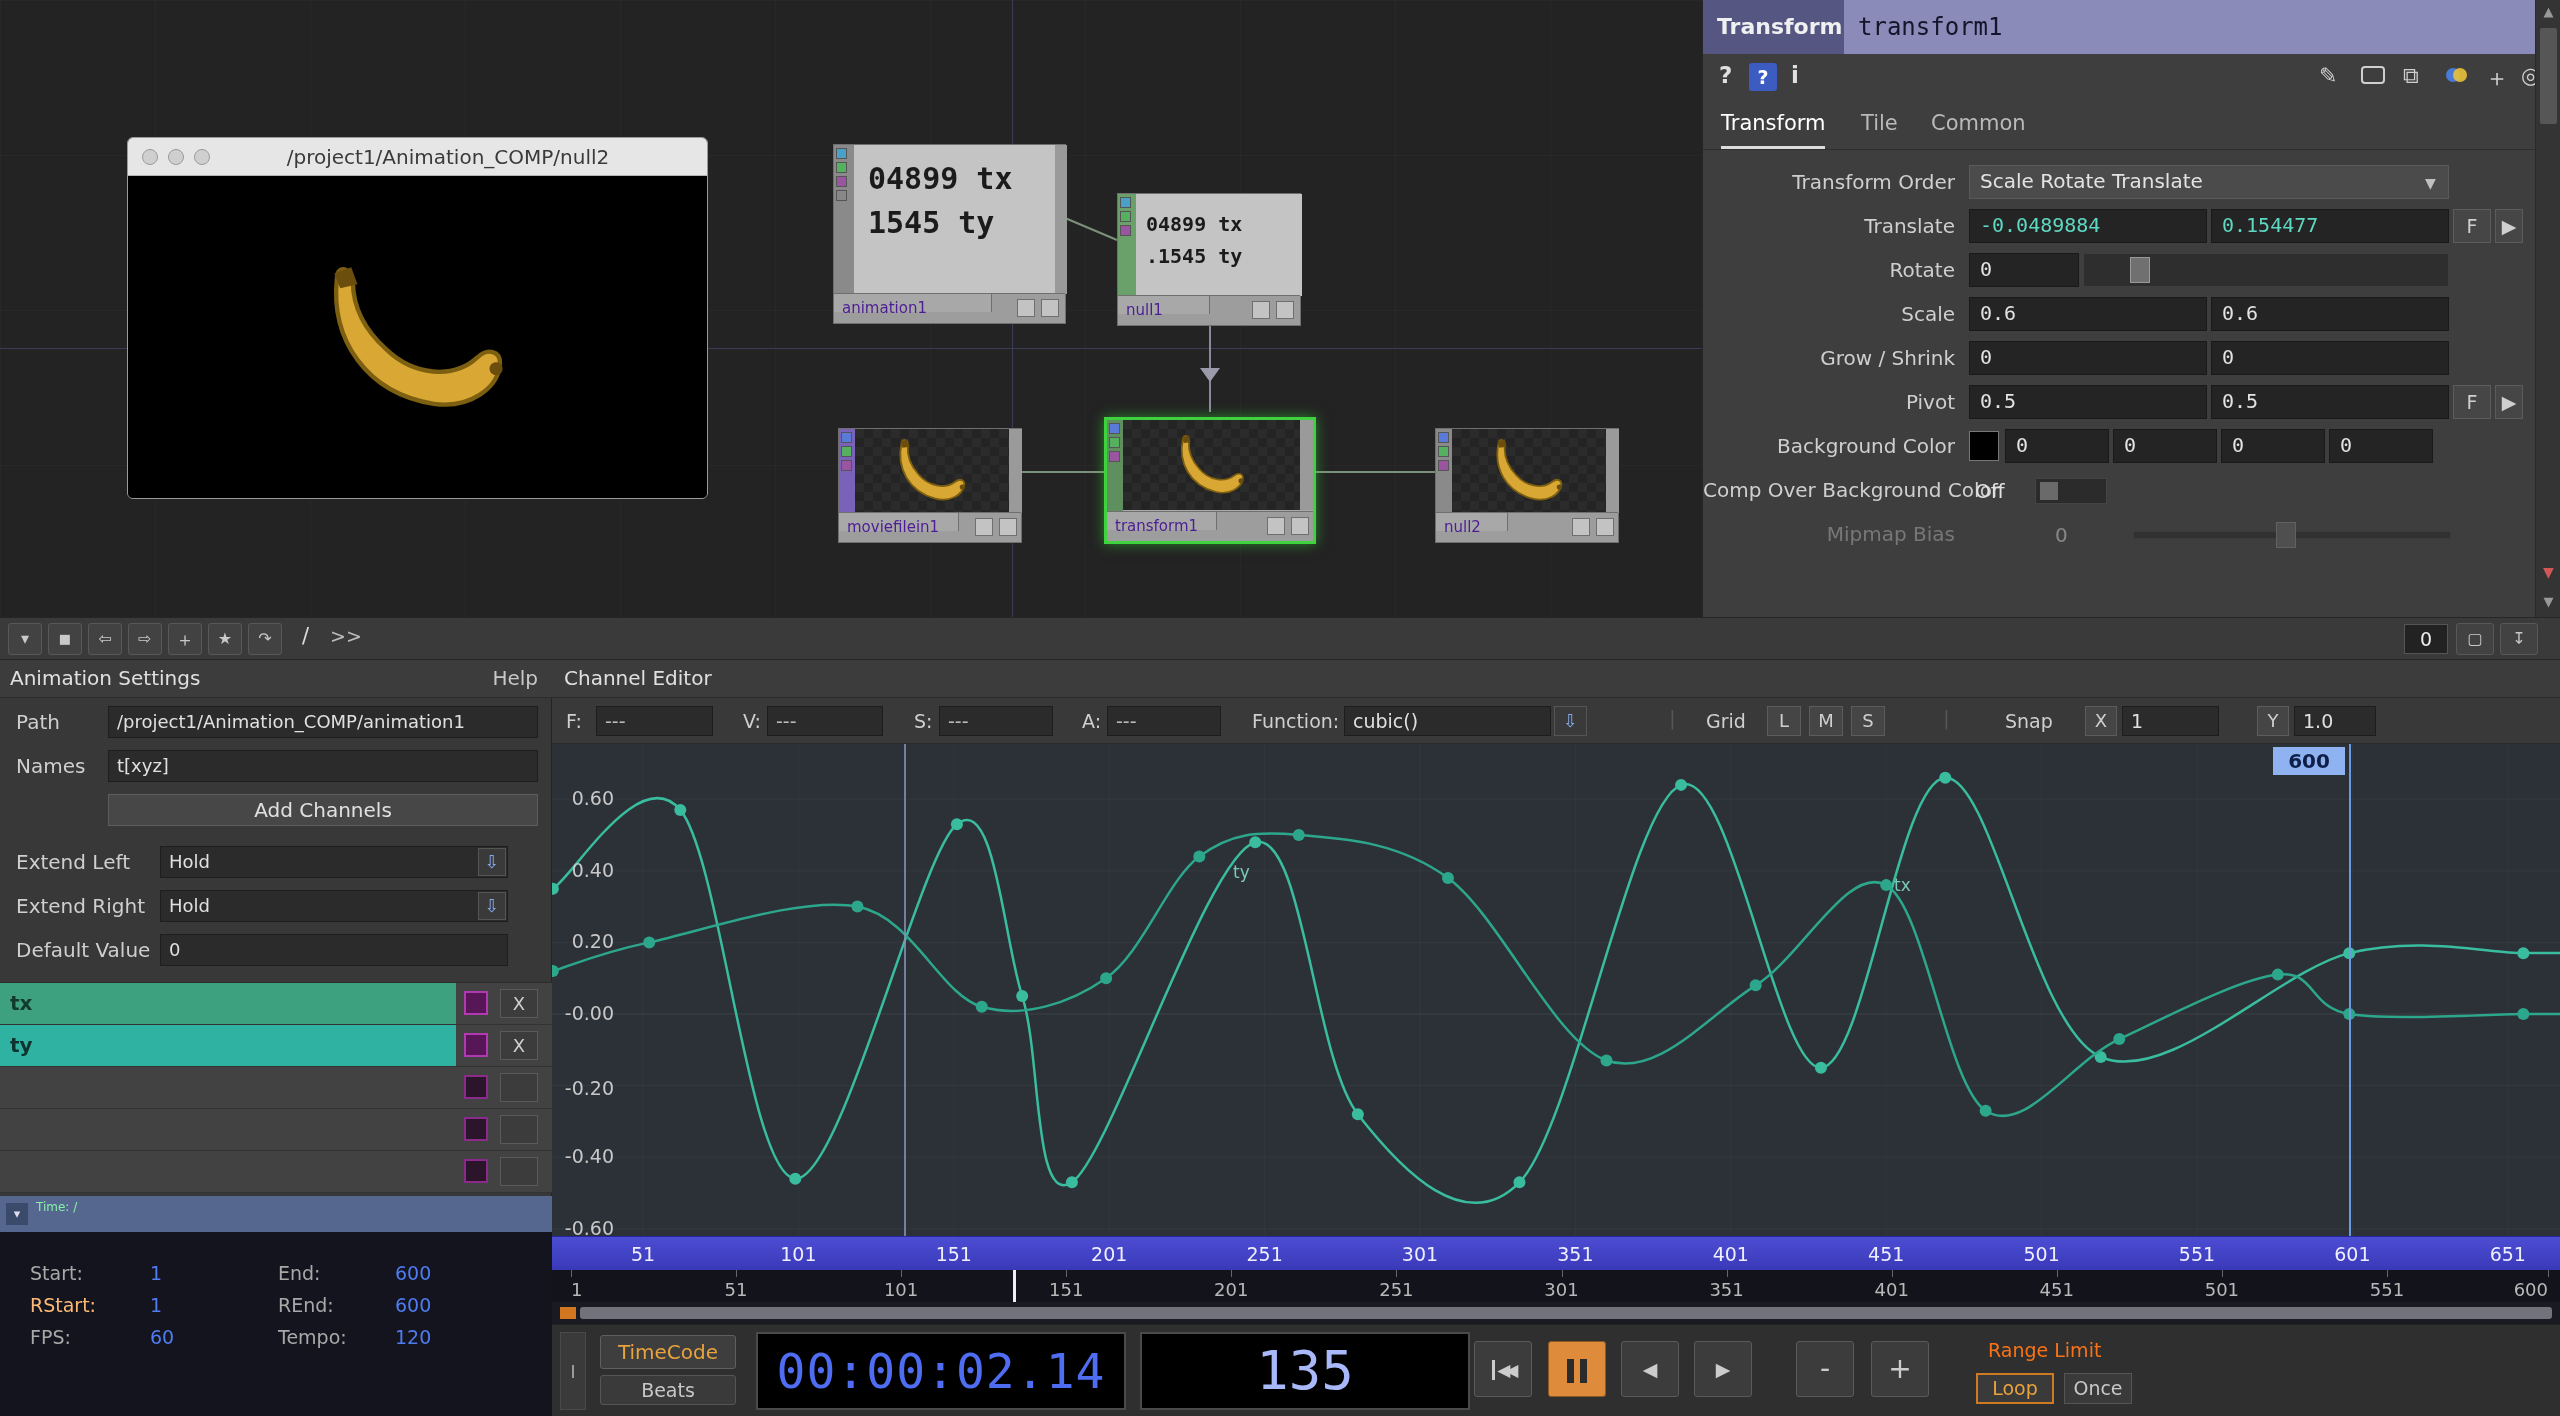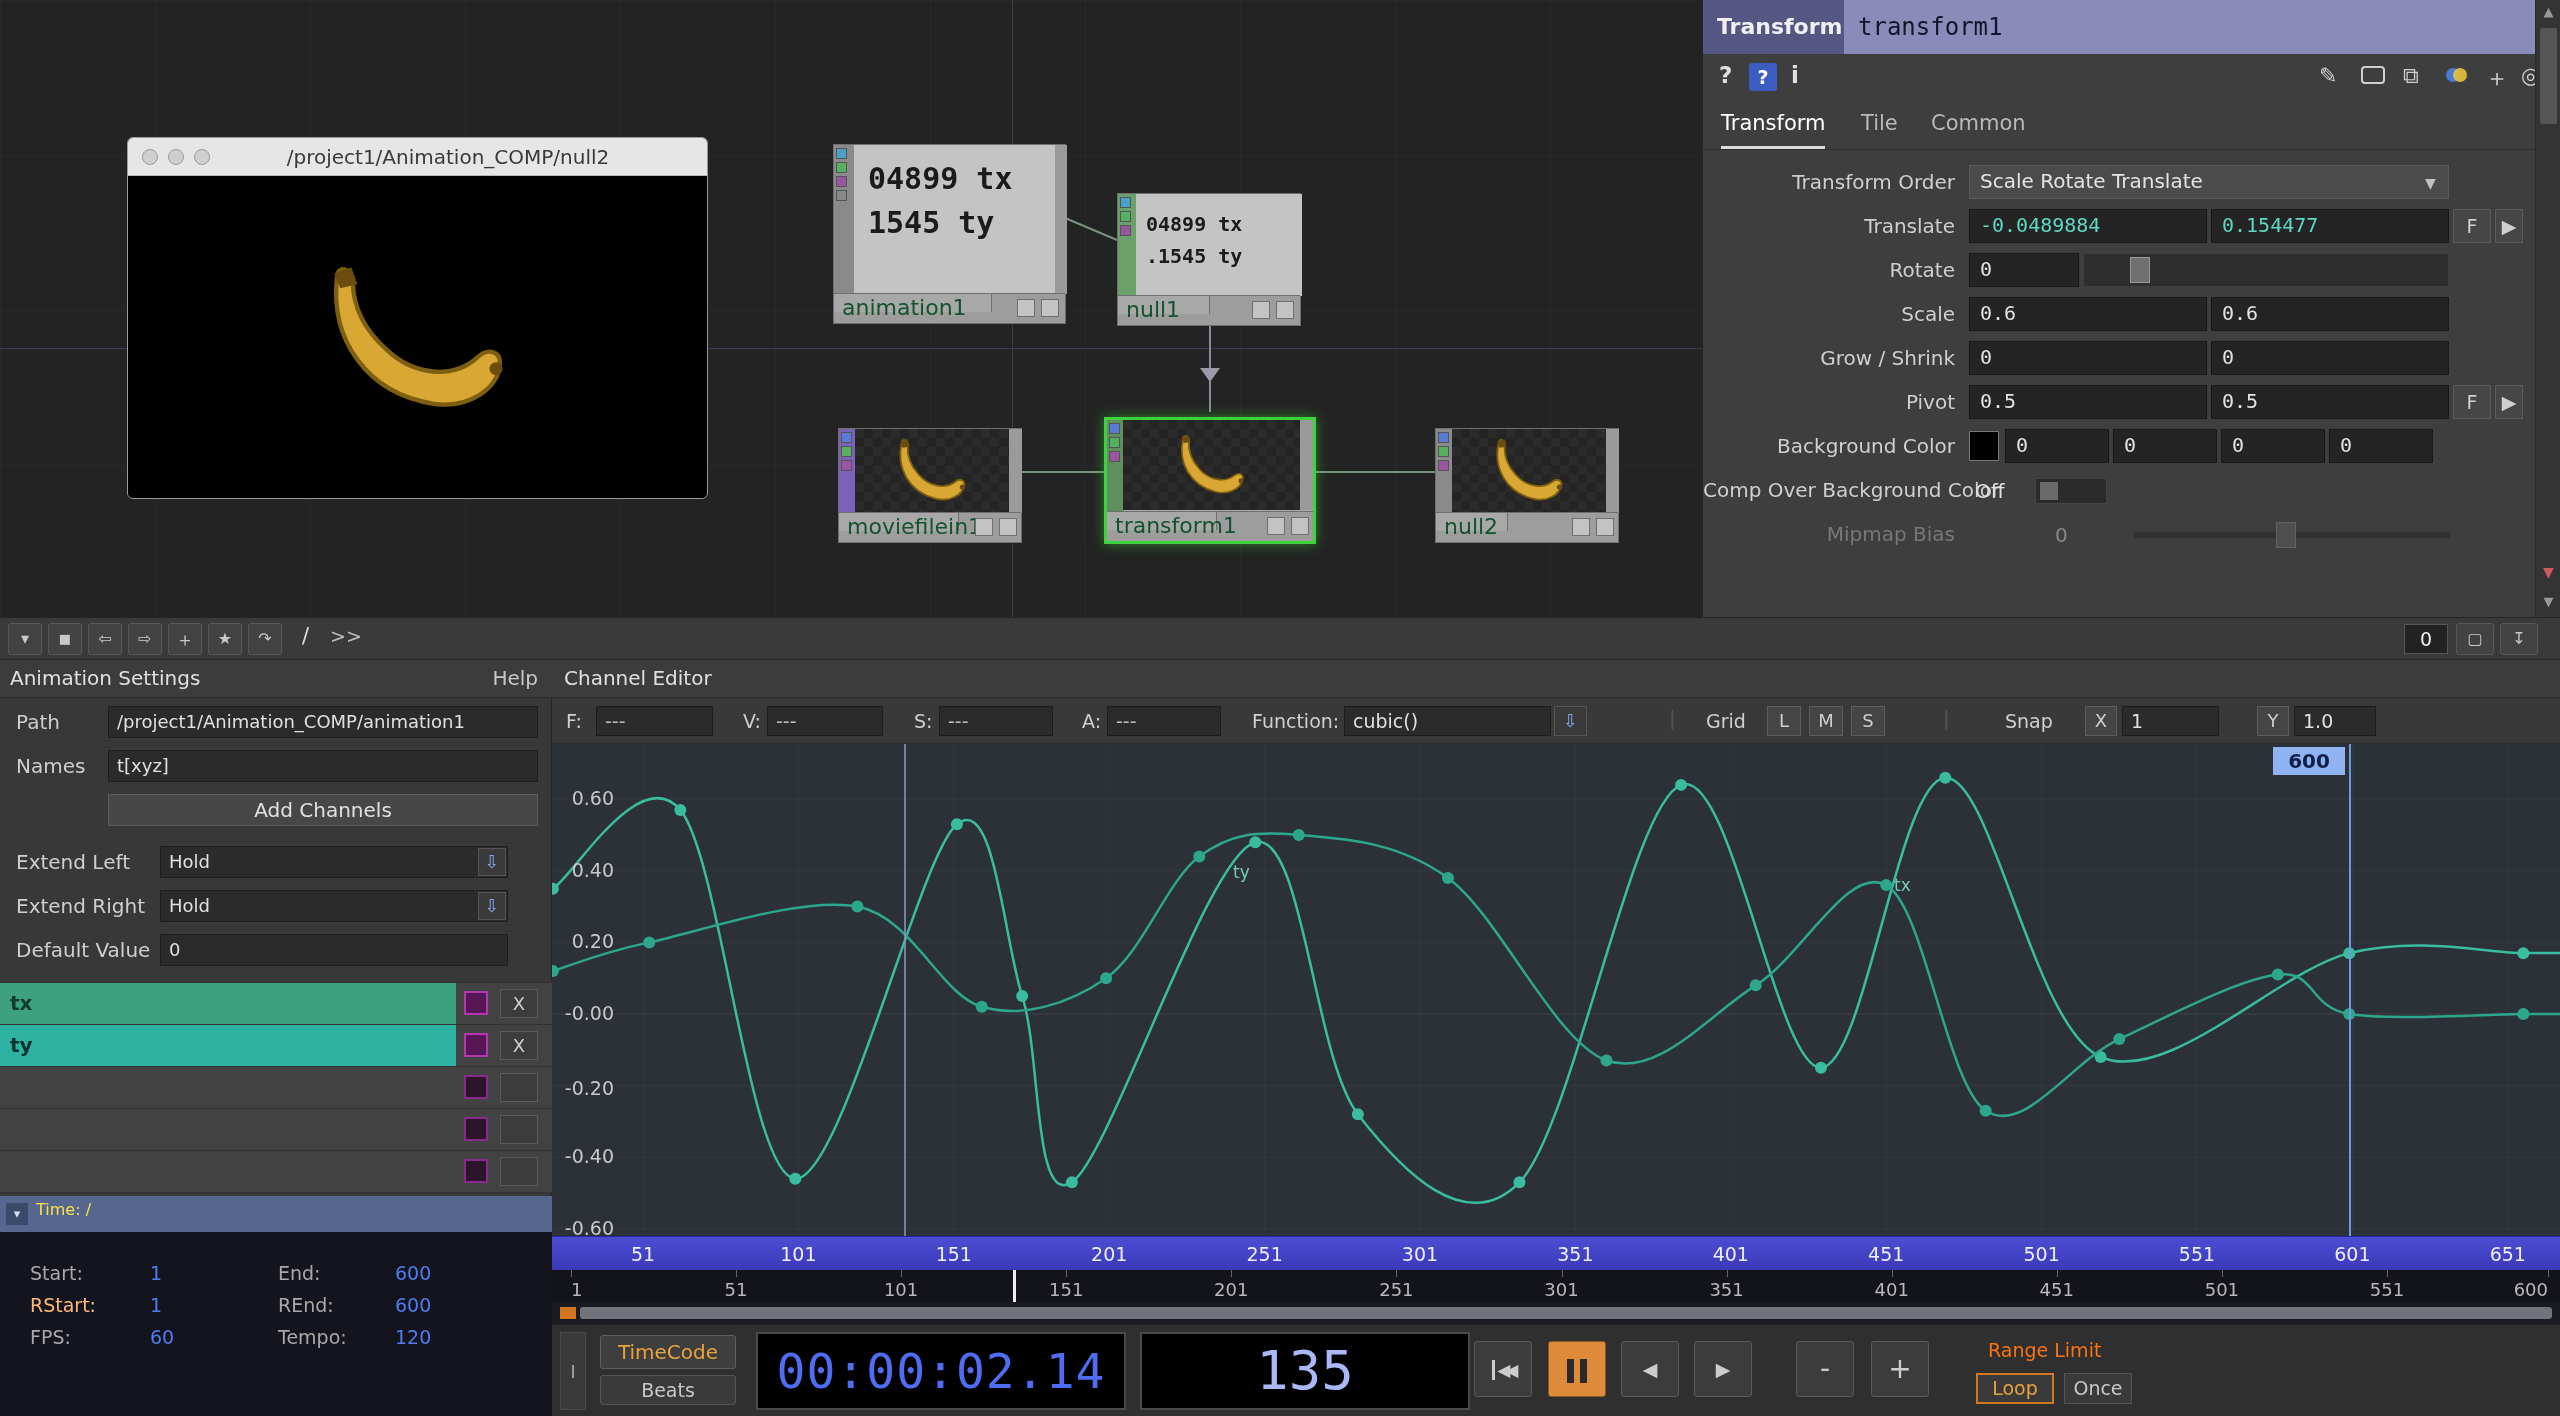--- a/index.html
+++ b/index.html
@@ -6,21 +6,21 @@
   html,body{width:2560px;height:1416px;background:#2a2a2a;font-family:"DejaVu Sans","Liberation Sans",sans-serif;color:#ddd;overflow:hidden;}
   .a{position:absolute;}
   .mono{font-family:"DejaVu Sans Mono","Liberation Mono",monospace;}
   
   #network{background:#232323;background-image:linear-gradient(rgba(255,255,255,0.025) 1px,transparent 1px),linear-gradient(90deg,rgba(255,255,255,0.025) 1px,transparent 1px);background-size:155px 155px;overflow:hidden;}
   .node{border:1px solid #6f6f6f;background:#aaa;}
   .node .flagcol{position:absolute;left:0;top:0;bottom:0;display:flex;flex-direction:column;gap:3px;padding:3px 2px;}
   .fsq{width:11px;height:11px;border:1px solid #555;}
   .thumb{background:#1e1e1e;background-image:conic-gradient(#242424 25%,#2b2b2b 0 50%,#242424 0 75%,#2b2b2b 0);background-size:18px 18px;display:flex;align-items:center;justify-content:center;overflow:hidden;}
   .nodelabelrow{position:absolute;left:0;right:0;bottom:0;height:30px;background:#9d9d9d;border-top:1px solid #6f6f6f;}
-  .nodelabel{position:absolute;left:0;top:0;height:18px;line-height:28px;background:#a8a8a8;border-right:1px solid #6f6f6f;color:#14532d;font-size:22px;padding:0 8px;}
+  .nodelabel{position:absolute;left:0;top:0;height:18px;line-height:28px;background:#a8a8a8;border-right:1px solid #6f6f6f;color:#4c1d95;font-size:15px;padding:0 8px;}
   .nflag{position:absolute;top:5px;width:18px;height:18px;background:#c3c3c3;border:1px solid #6f6f6f;}
   
   .prow{position:absolute;left:0;width:832px;height:40px;}
   .plabel{position:absolute;left:0;width:252px;text-align:right;font-size:20px;color:#cfcfcf;line-height:38px;white-space:nowrap;}
   .pfield{position:absolute;height:34px;top:2px;background:#242424;border:1px solid #191919;color:#e3e3e3;font-size:20px;line-height:30px;padding:0 10px;font-family:"DejaVu Sans Mono","Liberation Mono",monospace;overflow:hidden;}
   .teal{color:#5ed8c2;}
   .sbtn{position:absolute;height:34px;top:2px;background:#464646;border:1px solid #5c5c5c;color:#cfcfcf;font-size:19px;text-align:center;line-height:32px;}
   .ptab{position:absolute;top:0;font-size:21px;color:#b9b9b9;line-height:46px;}
   .ptab.active{color:#fff;border-bottom:3px solid #dcdcdc;}
   .picon{font-size:22px;color:#cfcfcf;}
@@ -342,21 +342,21 @@
         <div class="xbtn"></div>
       </div>
       <div class="chrow" style="top:168px">
         <div class="swatch" style="background:#2a152a;border:2px solid #8a2a8a"></div>
         <div class="xbtn"></div>
       </div>
     </div>
 
     <div class="a" style="left:0;top:536px;width:552px;height:36px;background:#55678e">
       <span class="a" style="left:6px;top:7px;width:22px;height:22px;background:#3a4a6a;color:#dde;text-align:center;line-height:22px;font-size:13px">▾</span>
-      <span class="a" style="left:36px;top:4px;font-size:16px;color:#fde047">Time: /</span>
+      <span class="a" style="left:36px;top:4px;font-size:12px;color:#86efac">Time: /</span>
     </div>
 
     <div class="a" style="left:0;top:572px;width:552px;height:184px;background:#14141f">
       <span class="a" style="left:30px;top:30px;font-size:19px;color:#a8a8a8">Start:</span>
       <span class="a" style="left:150px;top:30px;font-size:19px;color:#4f7cf0">1</span>
       <span class="a" style="left:278px;top:30px;font-size:19px;color:#a8a8a8">End:</span>
       <span class="a" style="left:395px;top:30px;font-size:19px;color:#4f7cf0">600</span>
 
       <span class="a" style="left:30px;top:62px;font-size:19px;color:#fdba74">RStart:</span>
       <span class="a" style="left:150px;top:62px;font-size:19px;color:#4f7cf0">1</span>

